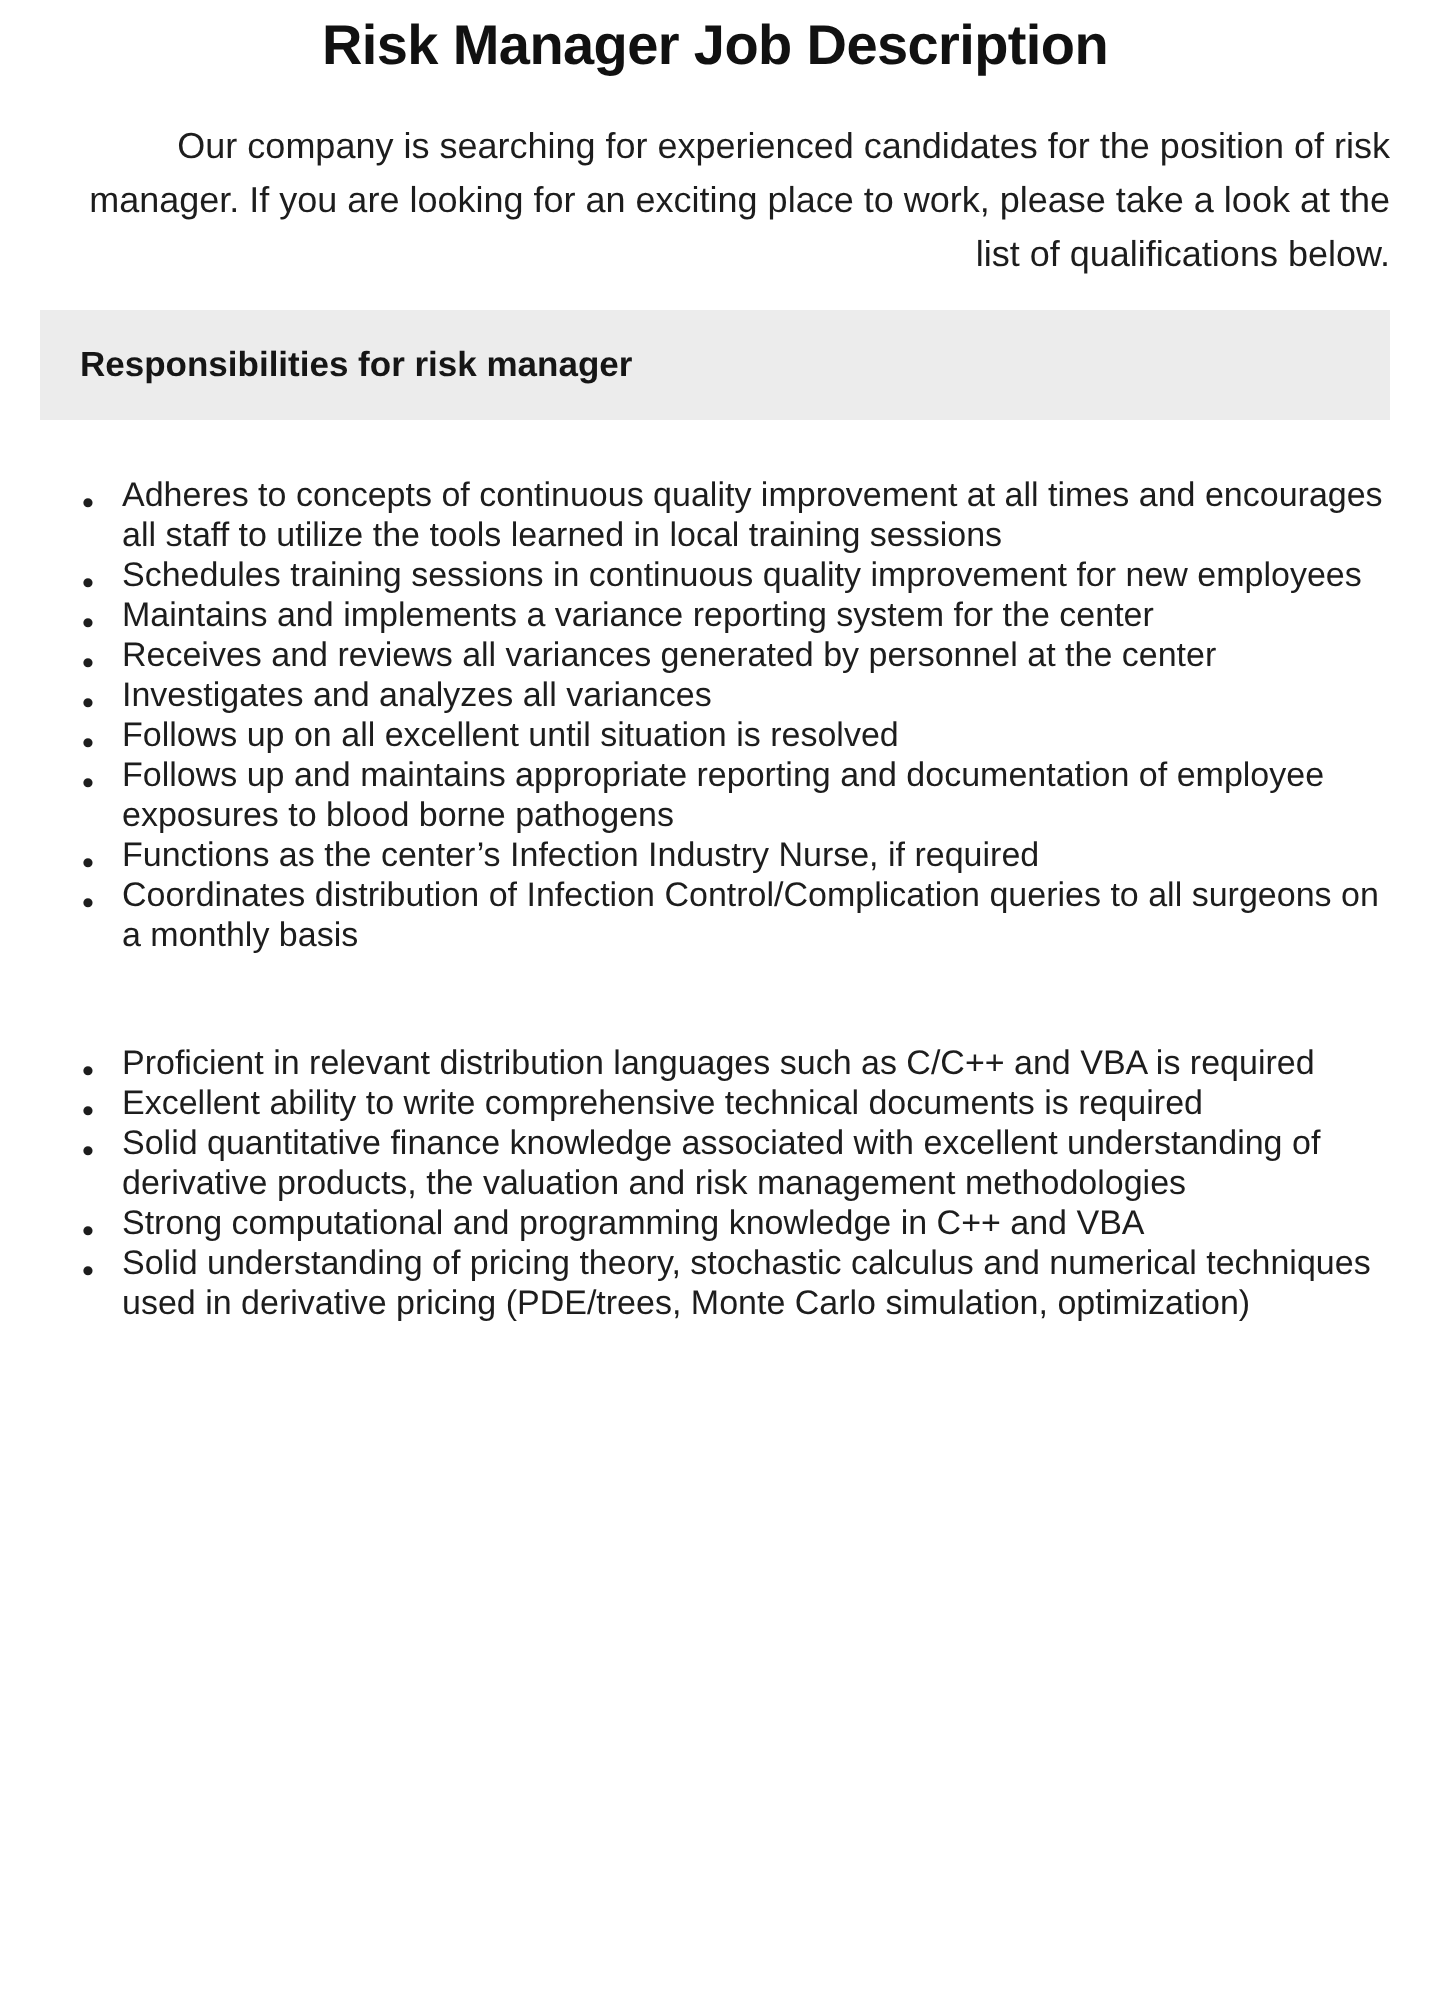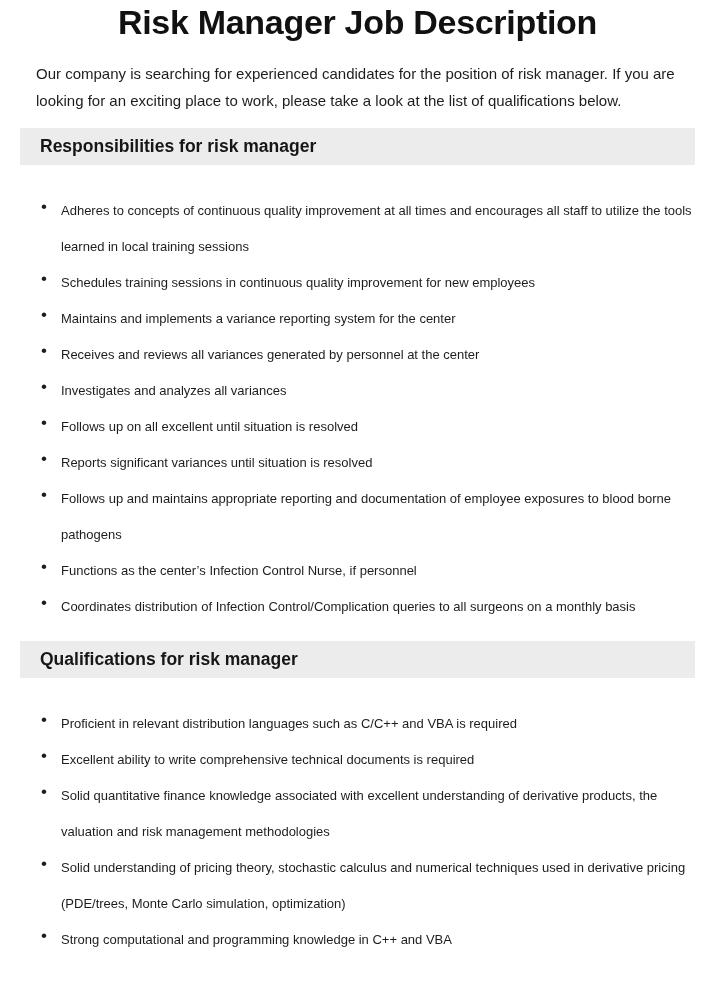--- a/index.html
+++ b/index.html
@@ -16,55 +16,56 @@
     -webkit-font-smoothing: antialiased;
   }
   .page {
     box-sizing: border-box;
     width: 720px;
     padding: 0 25px 0 20px;
   }
   .doc-title {
     margin: 0;
     padding-top: 6px;
-    font-size: 34px;
+    font-size: 28px;
     line-height: 33px;
     font-weight: 800;
     text-align: center;
     letter-spacing: -0.3px;
     color: #111111;
   }
   .intro {
-    margin: 21px 0 14px 16px;
-    font-size: 15px;
+    margin: 21px 0 14px 0;
+    font-size: 18px;
     line-height: 27px;
+    text-align: right;
   }
   .section-heading {
     box-sizing: border-box;
-    height: 37px;
+    height: 55px;
     background: #ececec;
     display: flex;
     align-items: center;
     padding: 0 20px;
   }
   .section-heading-label {
     font-size: 17.5px;
     font-weight: 700;
     color: #161616;
   }
   ul.item-list {
     margin: 0;
     padding: 28px 0 16px 0;
     list-style: none;
   }
   ul.item-list li {
     position: relative;
     padding-left: 41px;
-    font-size: 13px;
-    line-height: 36px;
+    font-size: 17px;
+    line-height: 20px;
   }
   .bullet {
     position: absolute;
     left: 21px;
     top: 0;
     font-size: 17px;
     line-height: 27px;
   }
   .bullet::before {
     content: "\2022";
@@ -83,33 +84,29 @@
     <div class="section-heading">
       <span class="section-heading-label">Responsibilities for risk manager</span>
     </div>
     <ul class="item-list">
       <li><span class="bullet"></span><span class="li-text">Adheres to concepts of continuous quality improvement at all times and encourages all staff to utilize the tools learned in local training sessions</span></li>
       <li><span class="bullet"></span><span class="li-text">Schedules training sessions in continuous quality improvement for new employees</span></li>
       <li><span class="bullet"></span><span class="li-text">Maintains and implements a variance reporting system for the center</span></li>
       <li><span class="bullet"></span><span class="li-text">Receives and reviews all variances generated by personnel at the center</span></li>
       <li><span class="bullet"></span><span class="li-text">Investigates and analyzes all variances</span></li>
       <li><span class="bullet"></span><span class="li-text">Follows up on all excellent until situation is resolved</span></li>
-      <li><span class="bullet"></span><span class="li-text">Reports significant variances until situation is resolved</span></li>
       <li><span class="bullet"></span><span class="li-text">Follows up and maintains appropriate reporting and documentation of employee exposures to blood borne pathogens</span></li>
-      <li><span class="bullet"></span><span class="li-text">Functions as the center’s Infection Control Nurse, if personnel</span></li>
+      <li><span class="bullet"></span><span class="li-text">Functions as the center’s Infection Industry Nurse, if required</span></li>
       <li><span class="bullet"></span><span class="li-text">Coordinates distribution of Infection Control/Complication queries to all surgeons on a monthly basis</span></li>
     </ul>
   </section>
 
   <section>
-    <div class="section-heading">
-      <span class="section-heading-label">Qualifications for risk manager</span>
-    </div>
     <ul class="item-list">
       <li><span class="bullet"></span><span class="li-text">Proficient in relevant distribution languages such as C/C++ and VBA is required</span></li>
       <li><span class="bullet"></span><span class="li-text">Excellent ability to write comprehensive technical documents is required</span></li>
       <li><span class="bullet"></span><span class="li-text">Solid quantitative finance knowledge associated with excellent understanding of derivative products, the valuation and risk management methodologies</span></li>
+      <li><span class="bullet"></span><span class="li-text">Strong computational and programming knowledge in C++ and VBA</span></li>
       <li><span class="bullet"></span><span class="li-text">Solid understanding of pricing theory, stochastic calculus and numerical techniques used in derivative pricing (PDE/trees, Monte Carlo simulation, optimization)</span></li>
-      <li><span class="bullet"></span><span class="li-text">Strong computational and programming knowledge in C++ and VBA</span></li>
     </ul>
   </section>
 
 </div>
 
 </body></html>

